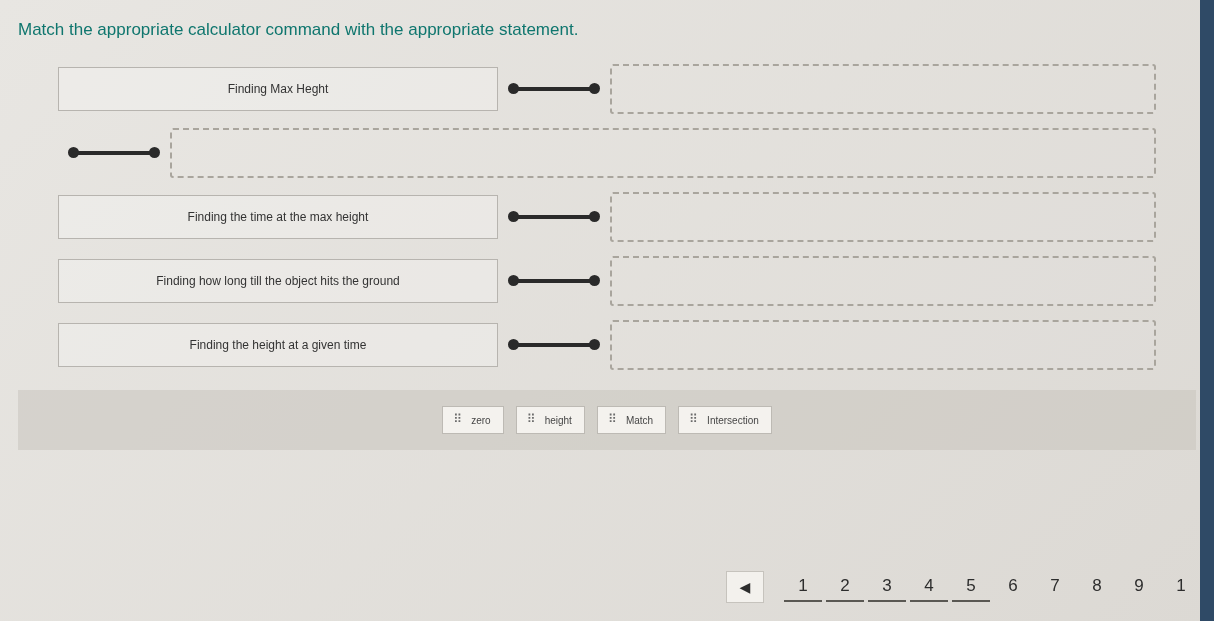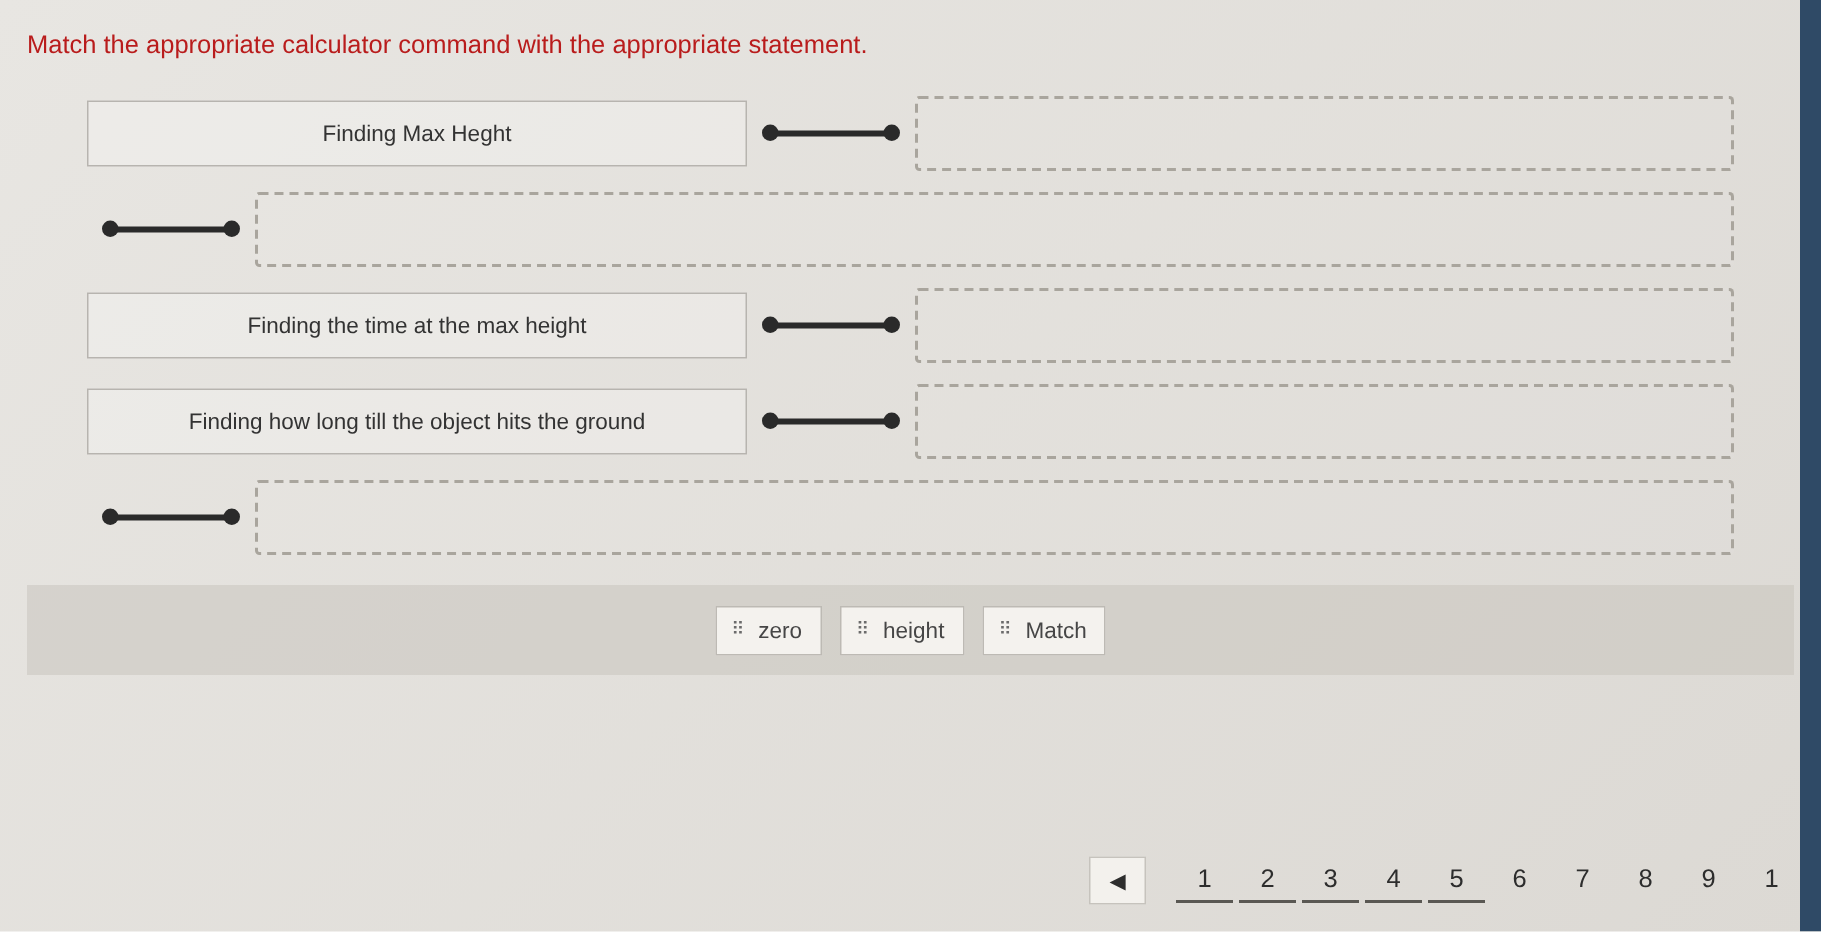--- a/index.html
+++ b/index.html
@@ -10,41 +10,41 @@
     background: linear-gradient(135deg, #e8e6e2 0%, #dcd9d4 100%);
     color: #3a3a3a;
     overflow: hidden;
     position: relative;
   }
   .content {
     padding: 20px 18px 0 18px;
   }
   .instruction {
     font-size: 17px;
-    color: #b91c1c;
+    color: #0f766e;
     margin-bottom: 26px;
   }
   .match-area {
     padding: 0 40px 0 40px;
   }
   .row {
     display: flex;
     align-items: center;
     margin-bottom: 18px;
     height: 46px;
   }
   .prompt-box {
     width: 440px;
     height: 44px;
     border: 1px solid #b7b4af;
     background: rgba(255,255,255,0.25);
     display: flex;
     align-items: center;
     justify-content: center;
-    font-size: 15px;
+    font-size: 12px;
     color: #333;
   }
   .connector {
     width: 84px;
     height: 6px;
     position: relative;
     margin: 0 6px 0 14px;
   }
   .connector::before, .connector::after {
     content: "";
@@ -78,21 +78,21 @@
     height: 60px;
     display: flex;
     align-items: center;
     justify-content: center;
     gap: 12px;
   }
   .tile {
     background: #f4f2ee;
     border: 1px solid #bdbab4;
     padding: 7px 12px;
-    font-size: 15px;
+    font-size: 10px;
     color: #464646;
     display: flex;
     align-items: center;
     gap: 7px;
     cursor: grab;
   }
   .grip {
     display: inline-block;
     width: 9px;
     height: 12px;
@@ -181,40 +181,45 @@
 
     <div class="row">
       <div class="prompt-box">Finding how long till the object hits the ground</div>
       <div class="connector">
           <div class="bar"></div>
         </div>
       <div class="dropzone"></div>
     </div>
 
     <div class="row">
+      <div class="prompt-box">Finding the height at a given time</div>
       <div class="connector">
           <div class="bar"></div>
         </div>
       <div class="dropzone"></div>
     </div>
 
   </div>
 
   <div class="bank">
     <div class="tile">
       <span class="grip"></span>
       <span>zero</span>
     </div>
     <div class="tile">
       <span class="grip"></span>
       <span>height</span>
     </div>
     <div class="tile">
       <span class="grip"></span>
       <span>Match</span>
+    </div>
+    <div class="tile">
+      <span class="grip"></span>
+      <span>Intersection</span>
     </div>
   </div>
 </div>
 
 <div class="pager">
   <button class="pager-btn prev">◀</button>
   <button class="pager-btn underlined">1</button>
   <button class="pager-btn underlined">2</button>
   <button class="pager-btn underlined">3</button>
   <button class="pager-btn underlined">4</button>

